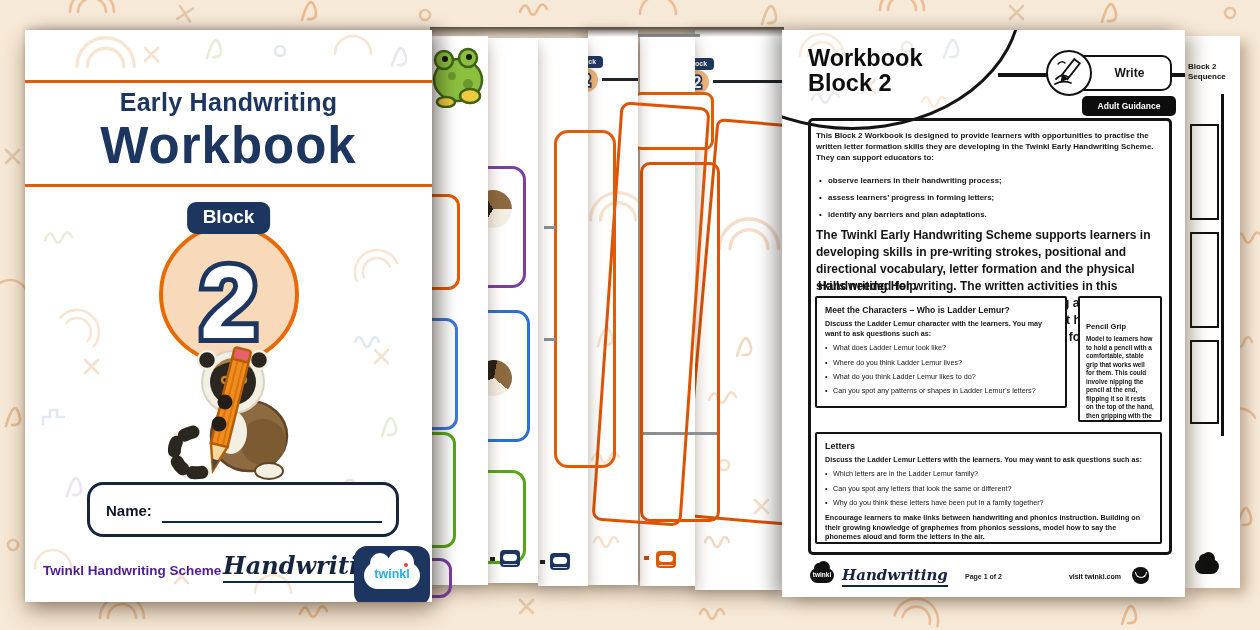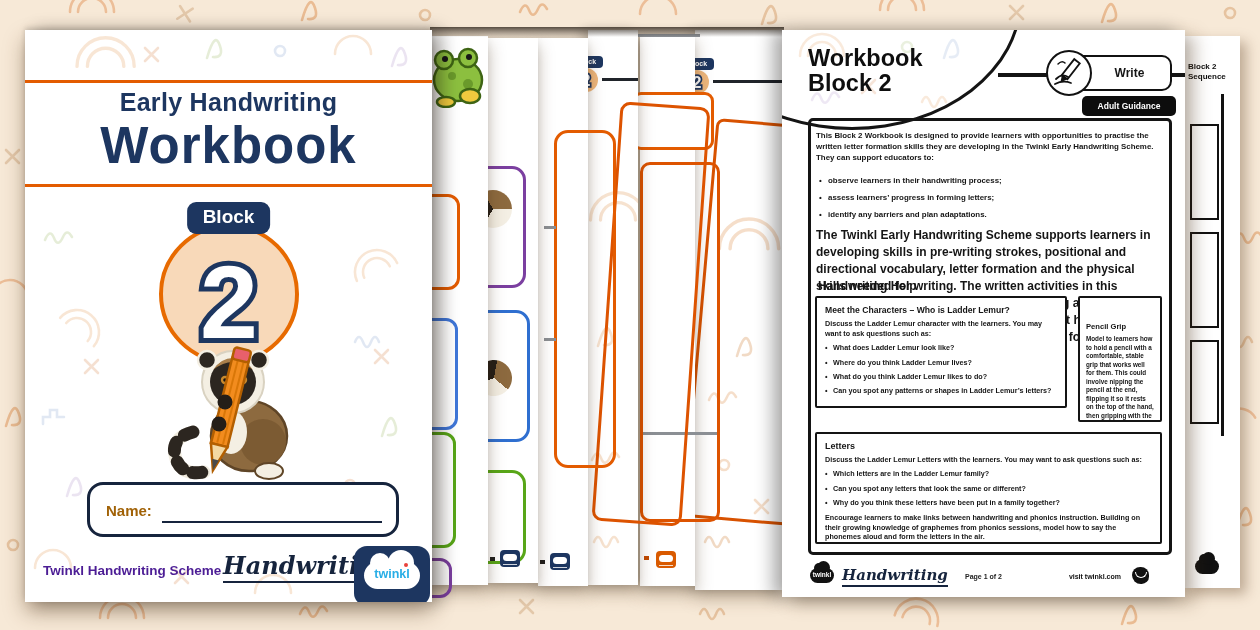--- a/index.html
+++ b/index.html
@@ -17,21 +17,21 @@
                 font-size:25px;font-weight:800;color:#1d3660;letter-spacing:.3px}
   .cover-title{position:absolute;left:0;right:0;top:86px;text-align:center;
                font-size:51px;font-weight:800;color:#1d3660;letter-spacing:1px}
   .block-badge{position:absolute;left:50%;transform:translateX(-50%);top:172px;background:#1d3660;color:#fff;
                font-size:19px;font-weight:800;padding:4px 16px 6px;border-radius:9px;z-index:3}
   .num-circle{position:absolute;left:50%;transform:translateX(-50%);top:194px;width:140px;height:140px;
               border-radius:50%;background:#f8d9b9;border:4px solid #e76a00;z-index:2}
   .big2{position:absolute;left:50%;transform:translateX(-50%);top:196px;z-index:4}
   .lemur{position:absolute;left:50%;transform:translateX(-50%);top:302px;z-index:5}
   .name-box{position:absolute;left:62px;top:452px;width:312px;height:55px;border:3px solid #16243d;border-radius:16px;z-index:4;background:#fff}
-  .name-label{position:absolute;left:16px;top:17px;font-size:15px;font-weight:800;color:#a16207}
+  .name-label{position:absolute;left:16px;top:17px;font-size:15px;font-weight:800;color:#0f172a}
   .name-line{position:absolute;left:72px;right:14px;top:36px;border-bottom:2.5px solid #16243d}
   .scheme-caption{position:absolute;left:18px;bottom:24px;font-size:13.5px;font-weight:800;color:#4c1d95;z-index:4}
   .hw-logo{font-style:italic;font-weight:700;font-family:"DejaVu Serif",serif;color:#16243d;position:relative;display:inline-block}
   .hw-logo:after{content:"";position:absolute;left:0;right:0;bottom:-3px;border-bottom:2.5px solid #16243d}
   .cover-hw{position:absolute;left:198px;bottom:22px;font-size:24px;z-index:4}
   .twinkl-badge{position:absolute;right:2px;bottom:-4px;width:76px;height:60px;background:#1d3660;border-radius:13px;z-index:6}
   .cloud{position:absolute;left:50%;top:50%;transform:translate(-50%,-52%);width:56px;height:27px;background:#fff;border-radius:14px}
   .cloud:before{content:"";position:absolute;left:6px;top:-9px;width:20px;height:20px;background:#fff;border-radius:50%}
   .cloud:after{content:"";position:absolute;right:6px;top:-12px;width:26px;height:26px;background:#fff;border-radius:50%}
   .cloud span{position:absolute;left:0;right:0;top:5px;text-align:center;font-size:12.5px;font-weight:800;color:#29aee6;z-index:2}
@@ -67,21 +67,21 @@
   .g-frame{position:absolute;left:26px;top:88px;width:364px;height:437px;border:3px solid #141414;border-radius:5px;z-index:2}
   .g-intro{position:absolute;left:34px;top:100px;width:348px;font-size:7.9px;font-weight:700;line-height:1.42;z-index:3}
   .g-b{position:absolute;left:46px;width:330px;font-size:7.9px;font-weight:700;line-height:1.35;z-index:3}
   .g-b:before{content:"•";position:absolute;left:-9px}
   .g-para2{position:absolute;left:34px;top:197px;width:348px;font-size:12px;font-weight:700;line-height:1.42;z-index:3}
   .g-link{color:#1f9ce0;text-decoration:underline;font-weight:800;cursor:pointer}
   .g-heading{position:absolute;left:36px;top:249px;font-size:12px;font-weight:800;z-index:3}
   .g-box{position:absolute;border:2.5px solid #141414;border-radius:2px;background:#fff;z-index:3;padding:7px 8px;overflow:hidden}
   .g-box-title{font-size:8.6px;font-weight:800;margin-bottom:4px}
   .g-box-text{font-size:7.2px;font-weight:700;line-height:1.38}
-  .g-box .bb{position:relative;padding-left:8px;font-size:7.2px;font-weight:700;line-height:1.35;margin-top:4.5px}
+  .g-box .bb{position:relative;padding-left:8px;font-size:7.2px;font-weight:400;line-height:1.35;margin-top:4.5px}
   .g-box .bb:before{content:"•";position:absolute;left:0}
   .g-footer{position:absolute;left:0;right:0;top:534px;height:33px;z-index:3}
   .f-cloud{position:absolute;left:28px;top:4px;width:24px;height:15px;background:#111;border-radius:8px}
   .f-cloud:before{content:"";position:absolute;left:4px;top:-5px;width:10px;height:10px;background:#111;border-radius:50%}
   .f-cloud:after{content:"";position:absolute;right:4px;top:-7px;width:13px;height:13px;background:#111;border-radius:50%}
   .f-cloud span{position:absolute;left:0;right:0;top:3px;text-align:center;font-size:6.5px;font-weight:800;color:#fff;z-index:2}
   .f-hw{position:absolute;left:60px;top:2px;font-size:15px}
   .f-page{position:absolute;left:50%;transform:translateX(-50%);top:9px;font-size:7px;font-weight:700;color:#222}
   .f-visit{position:absolute;right:64px;top:9px;font-size:7px;font-weight:800;color:#111}
   .f-badge{position:absolute;right:36px;top:3px;width:17px;height:17px;background:#111;border-radius:50% 50% 45% 55%}

